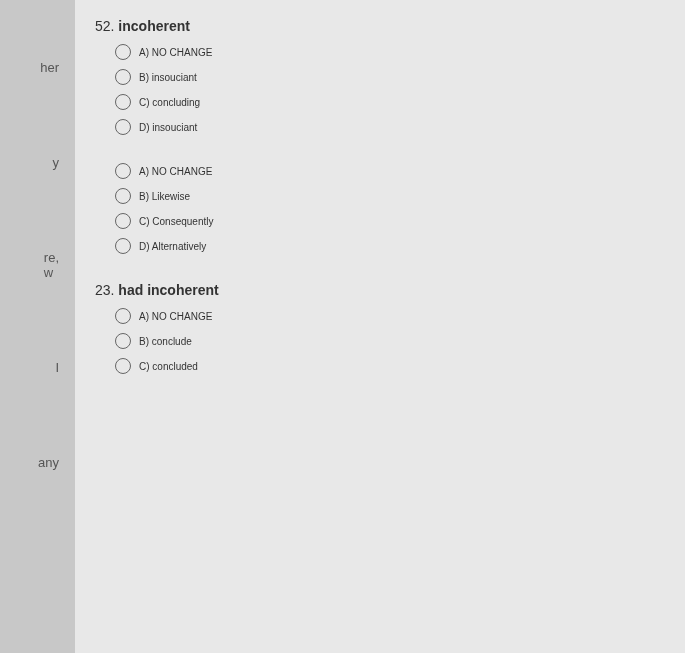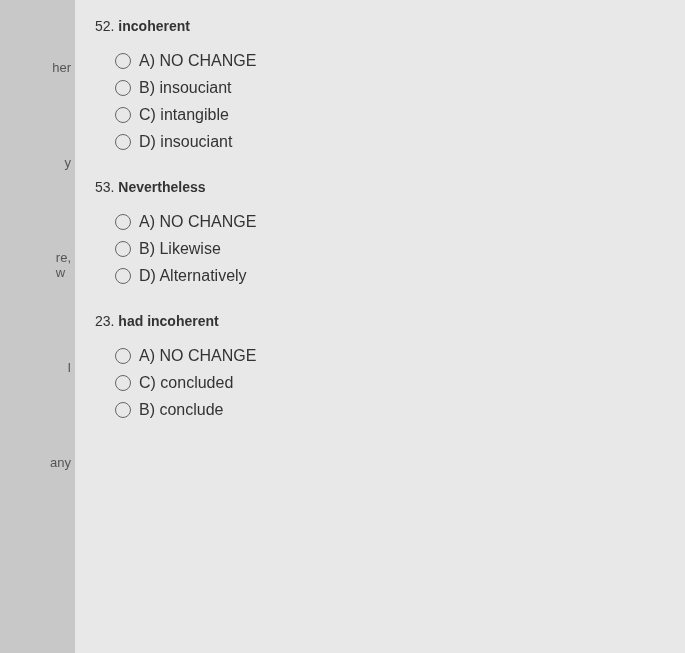--- a/index.html
+++ b/index.html
@@ -20,21 +20,21 @@
     }
 
     .left-panel {
       width: 75px;
       background-color: #c8c8c8;
       height: 100%;
       display: flex;
       flex-direction: column;
       align-items: flex-end;
       padding-top: 60px;
-      padding-right: 4px;
+      padding-right: 16px;
       gap: 80px;
       color: #444;
       font-size: 13px;
     }
 
     .left-text {
       color: #555;
       font-size: 13px;
     }
 
@@ -44,21 +44,21 @@
       padding: 18px 30px 18px 20px;
       overflow-y: auto;
       display: flex;
       flex-direction: column;
       gap: 28px;
     }
 
     .question-block {
       display: flex;
       flex-direction: column;
-      gap: 18px;
+      gap: 10px;
     }
 
     .question-number-label {
       font-size: 14px;
       color: #333;
     }
 
     .question-number-label span.qnum {
       font-weight: normal;
     }
@@ -87,21 +87,21 @@
       width: 16px;
       height: 16px;
       border-radius: 50%;
       border: 1.5px solid #666;
       background: transparent;
       display: inline-block;
       flex-shrink: 0;
     }
 
     .option-label {
-      font-size: 16px;
+      font-size: 10px;
       color: #333;
     }
   </style>
 </head>
 <body>
 
 <div class="left-panel">
   <span class="left-text">her</span>
   <span class="left-text">y</span>
   <span class="left-text">re,<br>w</span>
@@ -116,55 +116,58 @@
         <div class="option-item">
           <span class="radio-circle"></span>
           <span class="option-label">A)  NO CHANGE</span>
         </div>
         <div class="option-item">
           <span class="radio-circle"></span>
           <span class="option-label">B)  insouciant</span>
         </div>
         <div class="option-item">
           <span class="radio-circle"></span>
-          <span class="option-label">C)  intangible</span>
+          <span class="option-label">C)  concluding</span>
         </div>
         <div class="option-item">
           <span class="radio-circle"></span>
           <span class="option-label">D)  insouciant</span>
         </div>
       </div>
     </div>
     <div class="question-block">
-      <div class="question-number-label"><span class="qnum">53. </span><span class="qword">Nevertheless</span></div>
       <div class="options-list">
         <div class="option-item">
           <span class="radio-circle"></span>
           <span class="option-label">A)  NO CHANGE</span>
         </div>
         <div class="option-item">
           <span class="radio-circle"></span>
           <span class="option-label">B)  Likewise</span>
+        </div>
+        <div class="option-item">
+          <span class="radio-circle"></span>
+          <span class="option-label">C)  Consequently</span>
         </div>
         <div class="option-item">
           <span class="radio-circle"></span>
           <span class="option-label">D)  Alternatively</span>
         </div>
       </div>
     </div>
     <div class="question-block">
       <div class="question-number-label"><span class="qnum">23. </span><span class="qword">had incoherent</span></div>
       <div class="options-list">
         <div class="option-item">
           <span class="radio-circle"></span>
           <span class="option-label">A)  NO CHANGE</span>
         </div>
         <div class="option-item">
           <span class="radio-circle"></span>
-          <span class="option-label">C)  concluded</span>
+          <span class="option-label">B)  conclude</span>
         </div>
         <div class="option-item">
           <span class="radio-circle"></span>
-          <span class="option-label">B)  conclude</span>
+          <span class="option-label">C)  concluded</span>
         </div>
       </div>
     </div>
   </div>
 
 </body></html>

